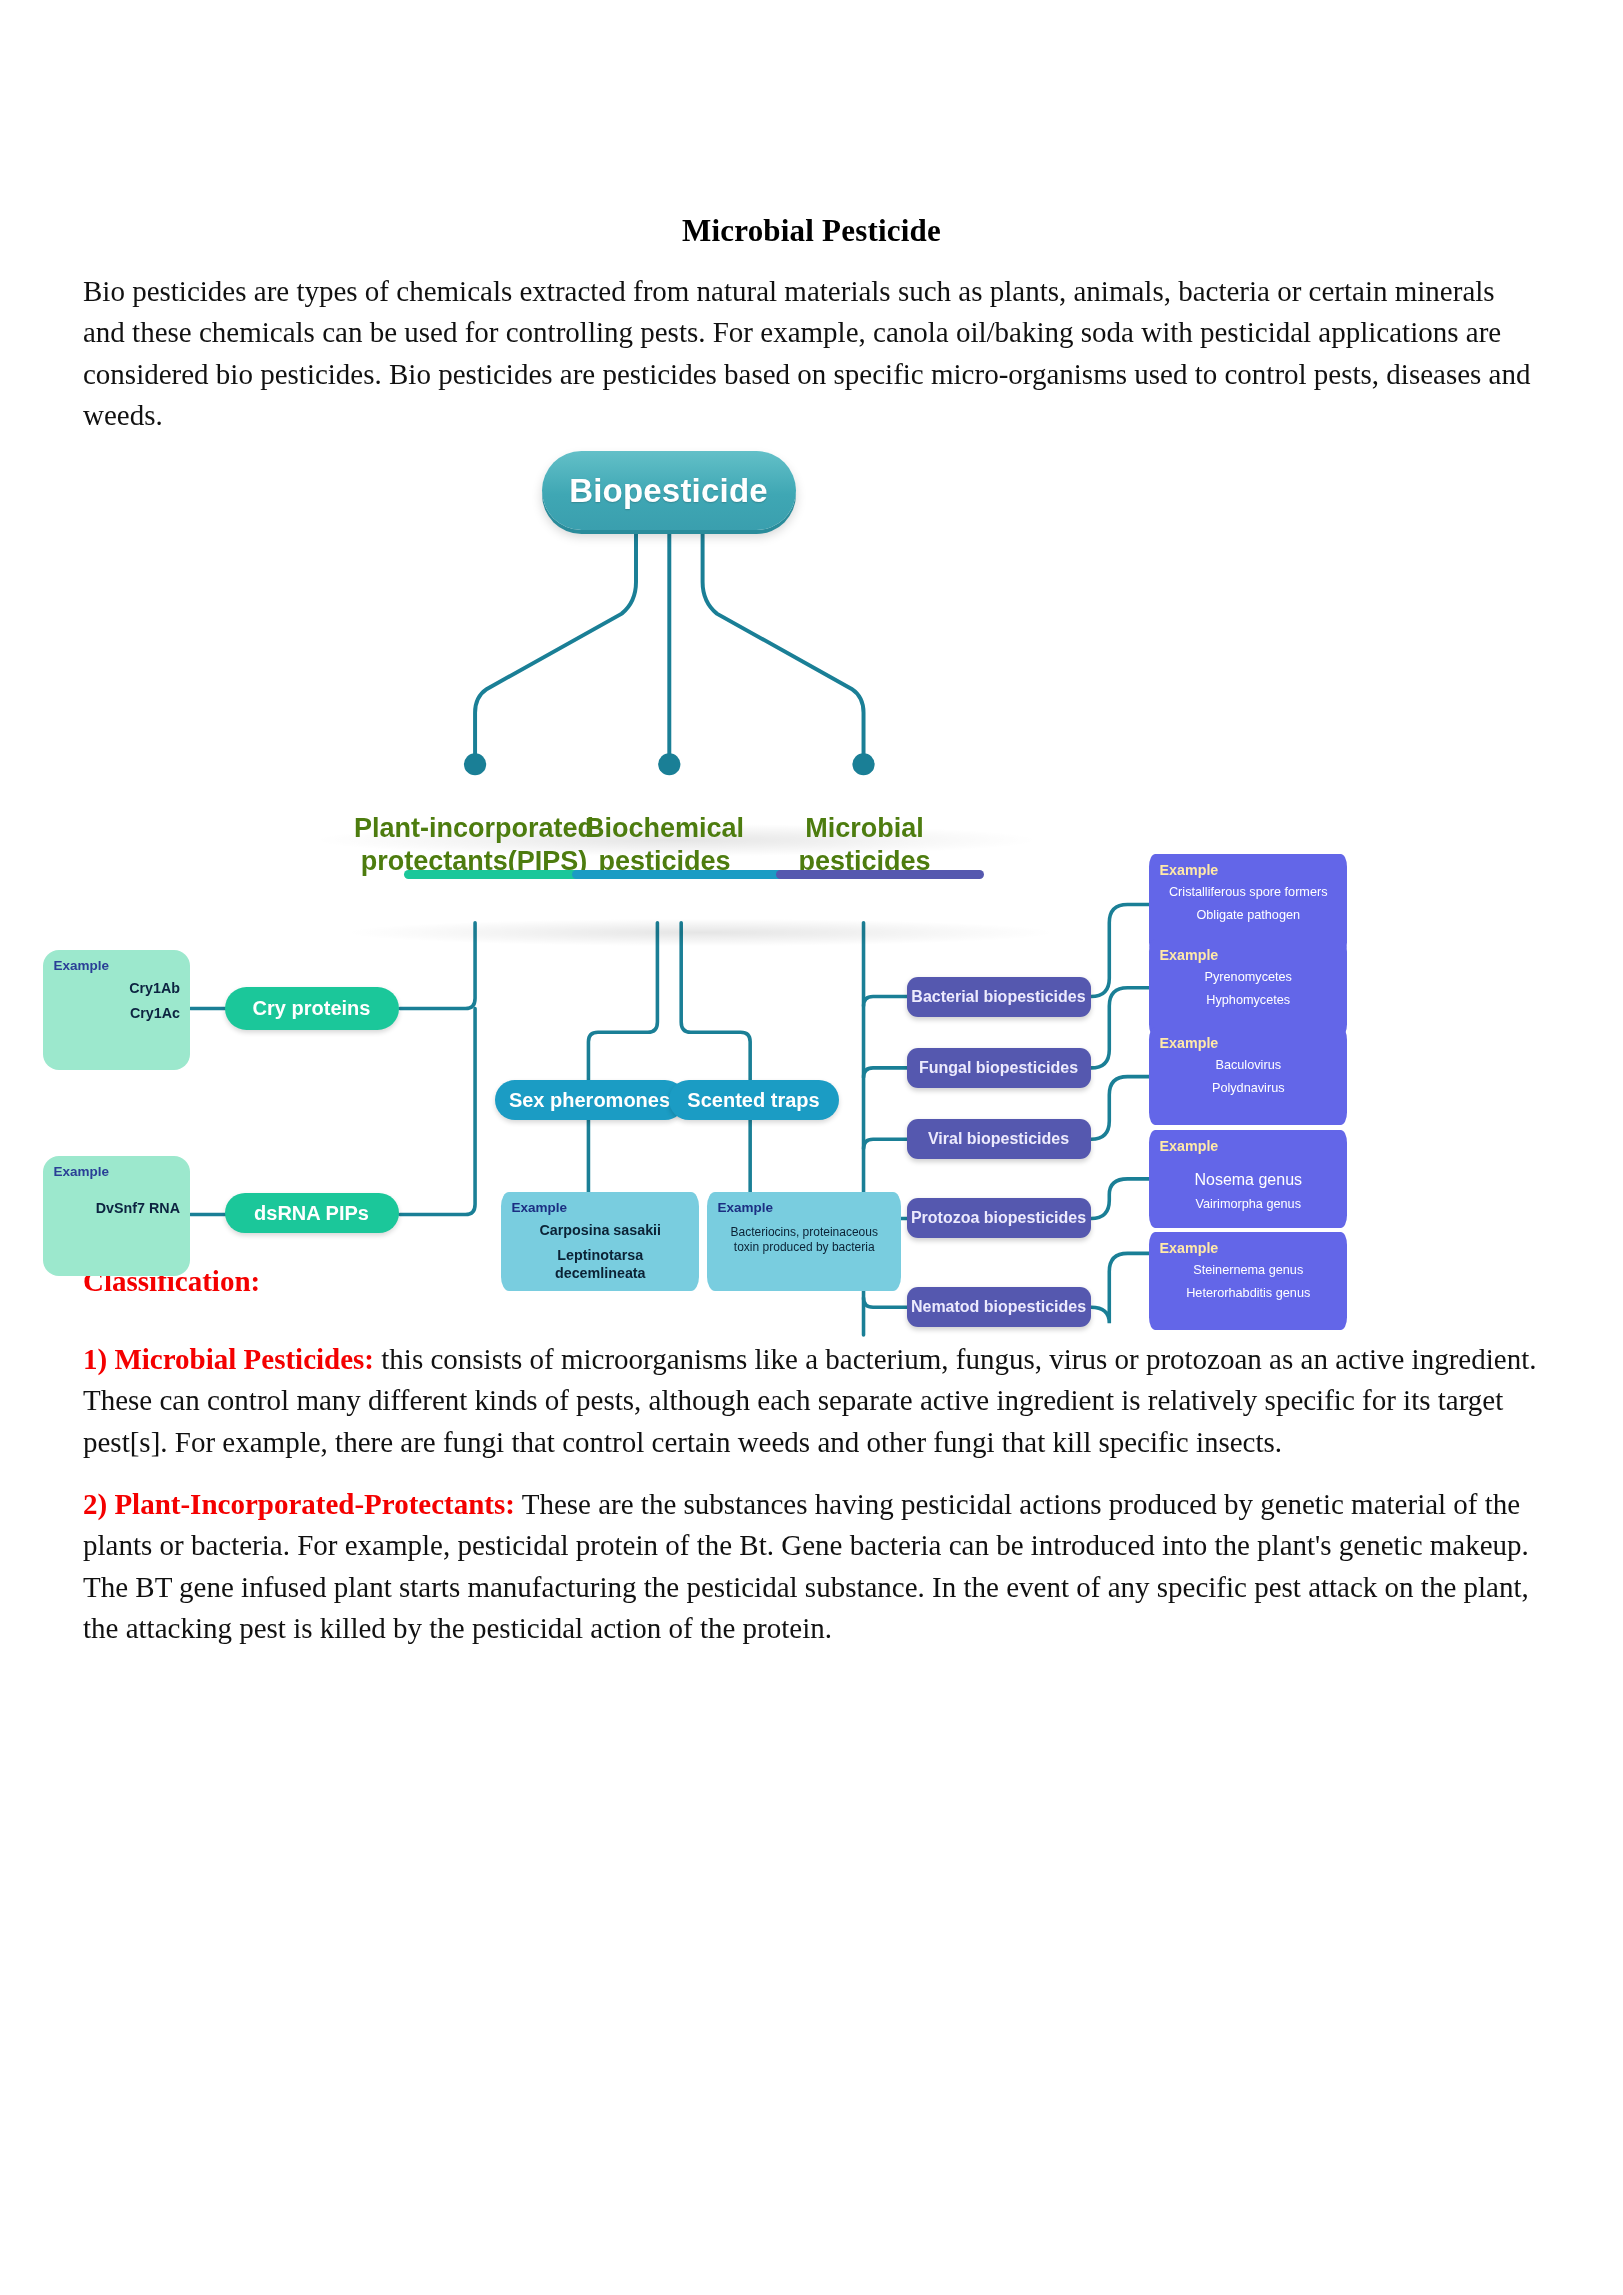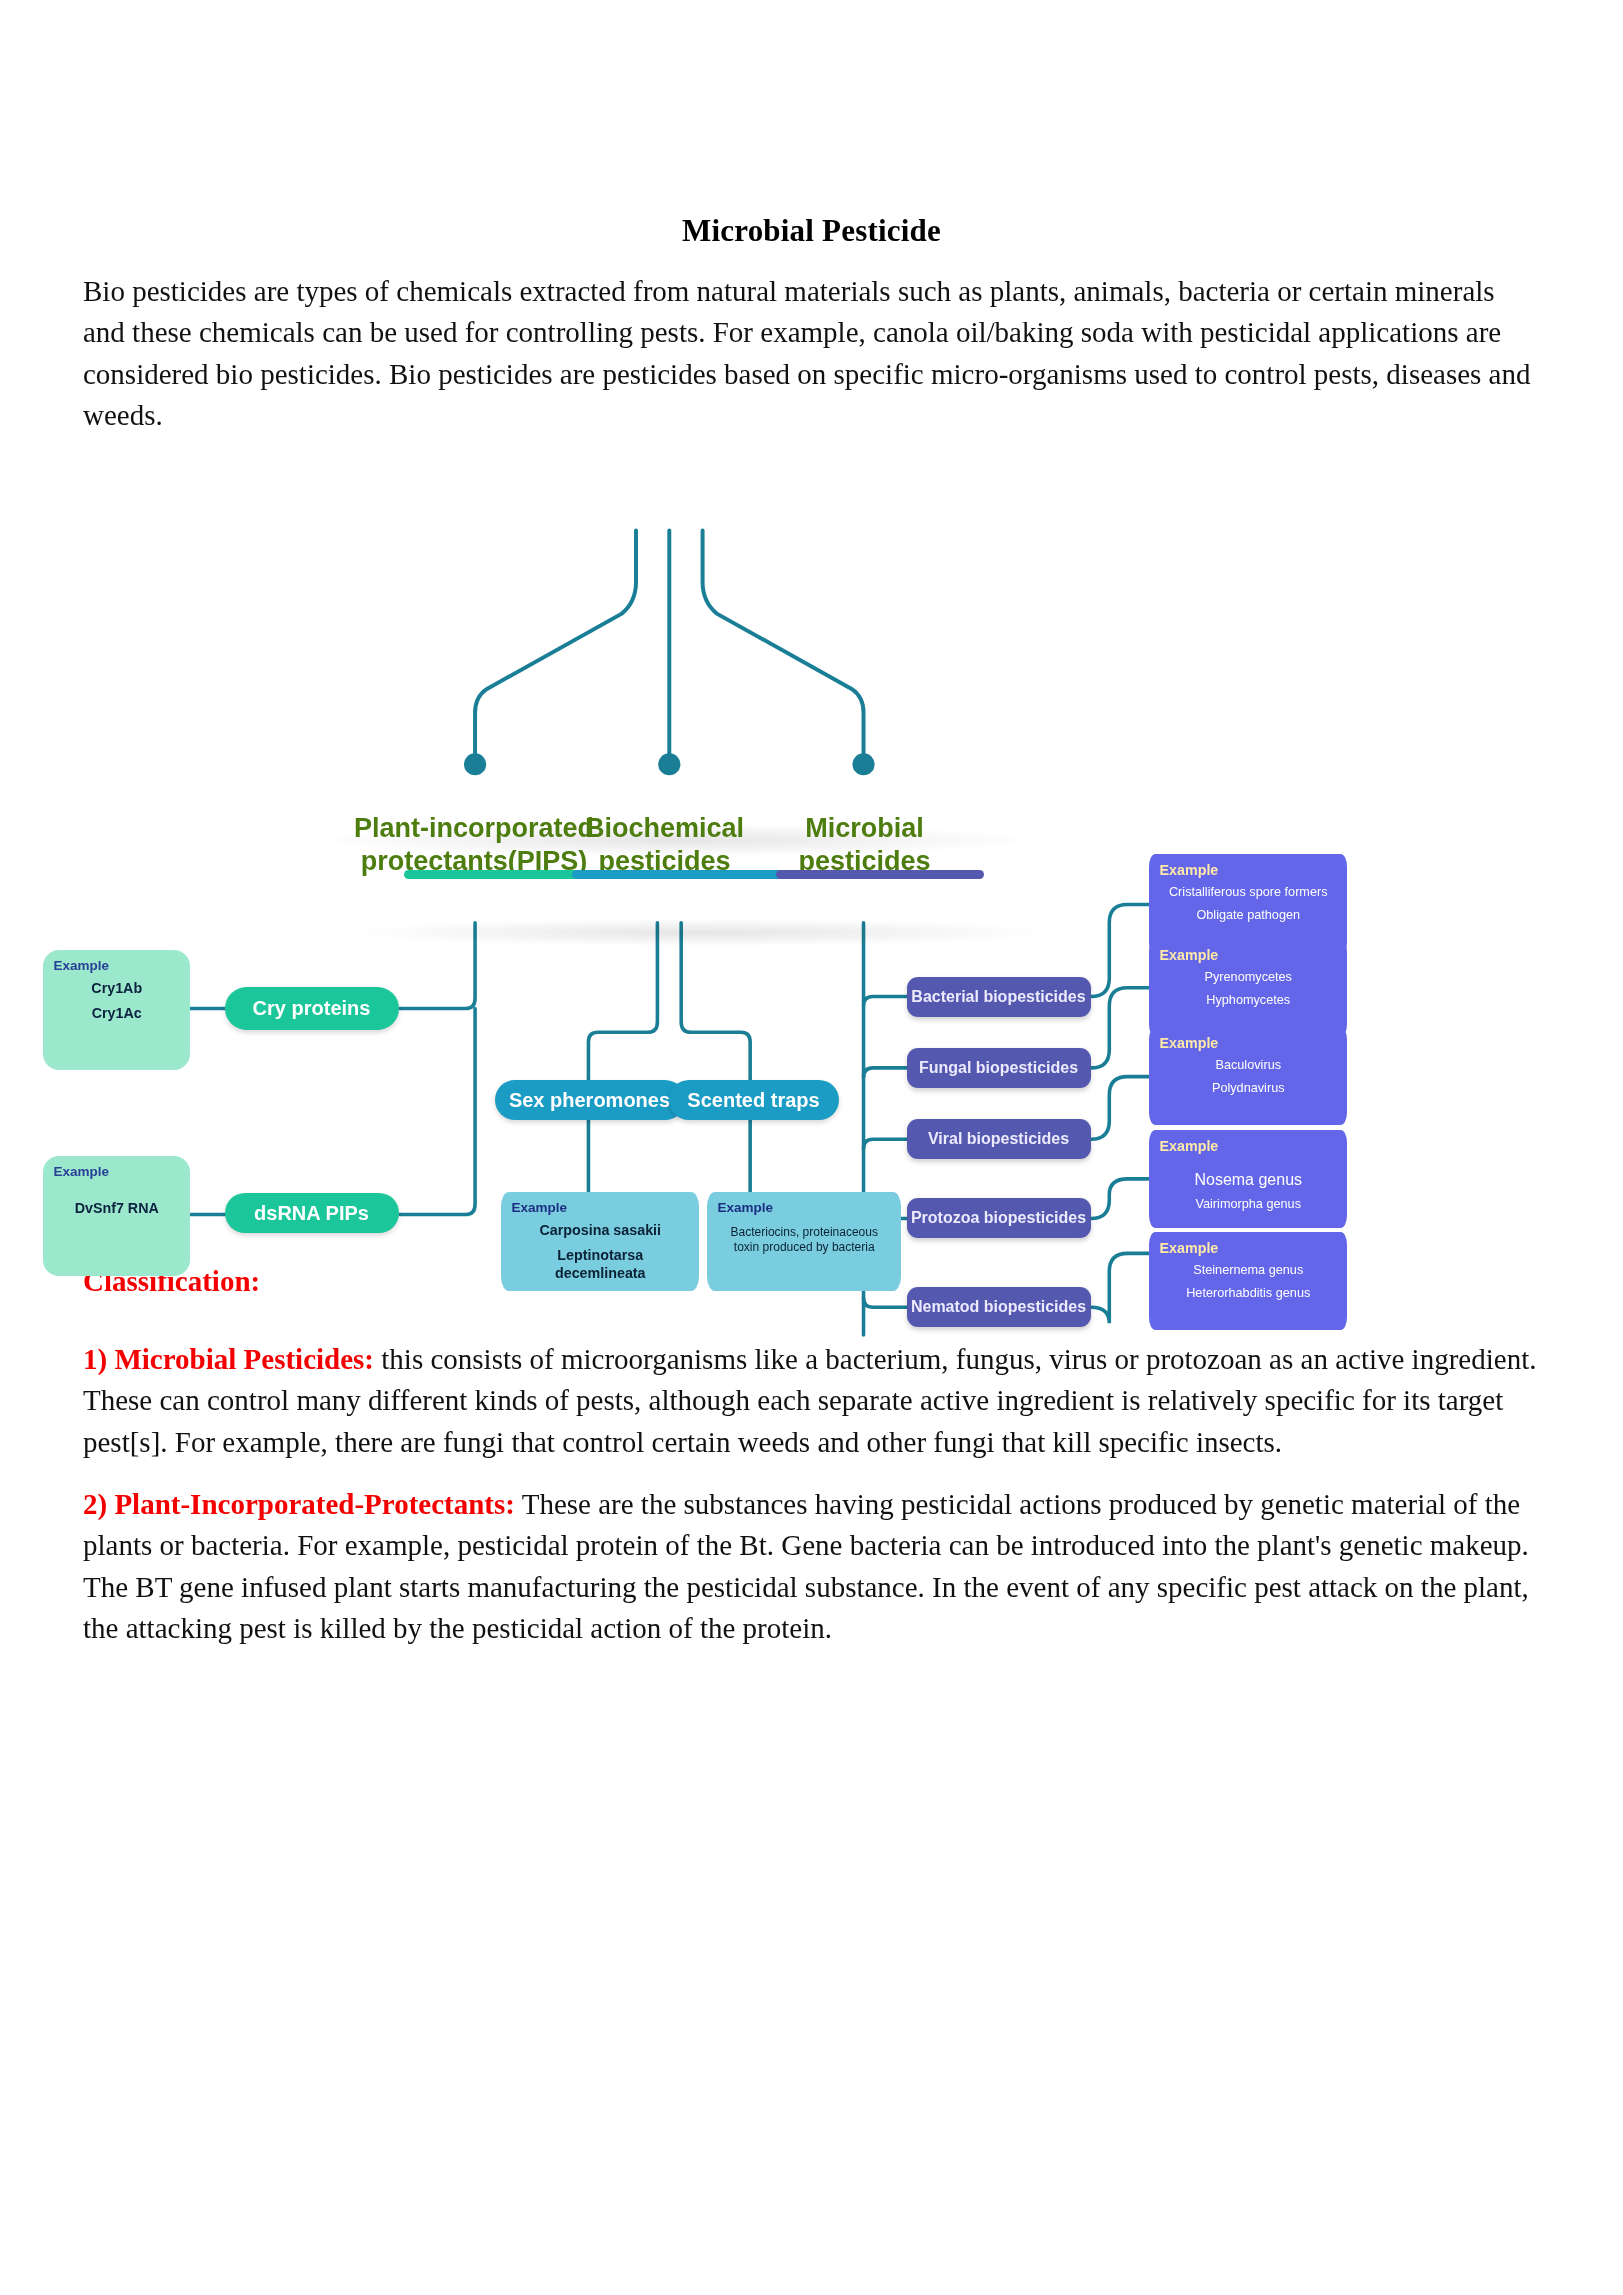--- a/index.html
+++ b/index.html
@@ -133,21 +133,21 @@
     font-weight:bold;
     font-size:14.3px;
     line-height:1.25;
     margin-top:7.1px;
   }
   .card-mint{
     background:#9ce8cd;
     border-radius:16px;
   }
   .card-mint .ex-label{color:#2a3f96;}
-  .card-mint .ex-item{color:#0c2340;text-align:center;}
+  .card-mint .ex-item{color:#0c2340;text-align:right;}
   .card-skyblue{
     background:#79cddf;
     border-radius:8px/14.3px;
   }
   .card-skyblue .ex-label{color:#1c2f82;}
   .card-skyblue .ex-item{color:#0b2235;text-align:center;}
   .card-purple{
     background:#6366e8;
     border-radius:6.3px/12.7px;
   }
@@ -218,20 +218,23 @@
 
       <g fill="none" stroke="#1a7f96" stroke-width="4.5" stroke-linecap="round">
         <path d="M1322,688 Q1345,688 1345,665 L1345,595 Q1345,572 1368,572 L1395,572"></path>
         <path d="M1322,778 Q1345,778 1345,755 L1345,700 Q1345,677 1368,677 L1395,677"></path>
         <path d="M1322,868 Q1345,868 1345,845 L1345,812 Q1345,789 1368,789 L1395,789"></path>
         <path d="M1322,968 Q1345,968 1345,945 L1345,938 Q1345,918 1368,918 L1395,918"></path>
         <path d="M1322,1080 Q1345,1080 1345,1100 L1345,1035 Q1345,1012 1368,1012 L1395,1012"></path>
       </g>
     </svg>
 
+    <div class="pill root-pill">
+      <span>Biopesticide</span>
+    </div>
 
     <div class="shadowbar" style="left:277px;top:373px;width:713px;height:32px;"></div>
 
     <div class="branch-title" style="left:297px;top:361px;width:269px;">
       <div>Plant-incorporated</div>
       <div>protectants(PIPS)</div>
     </div>
     <div class="underline" style="left:361px;top:419px;width:214px;background:#1bc79a;"></div>
 
     <div class="branch-title" style="left:527px;top:361px;width:190px;">

